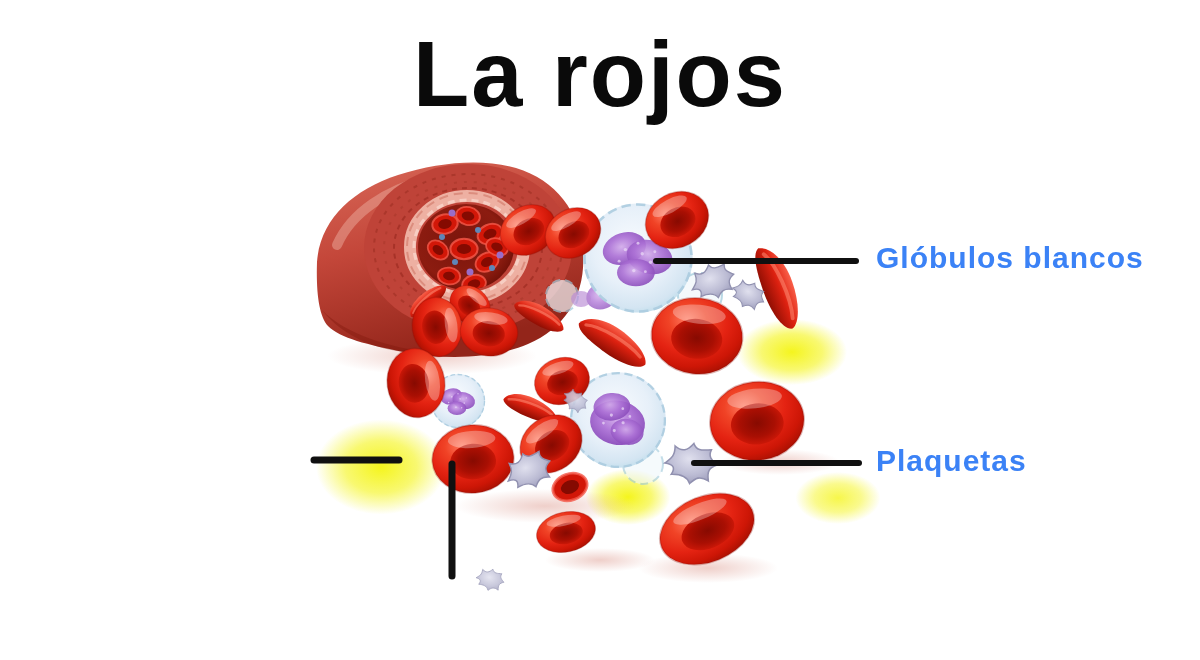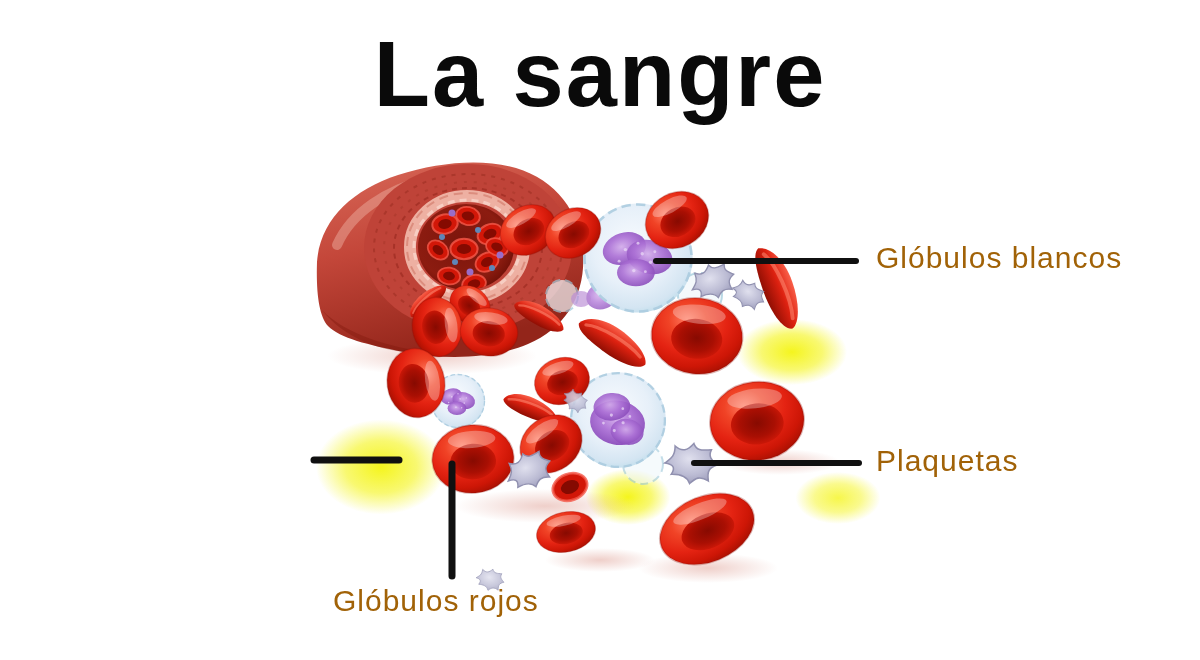--- a/index.html
+++ b/index.html
@@ -1,21 +1,21 @@
 <!DOCTYPE html>
 <html><head>
 <meta charset="utf-8">
 <style>
   html,body{margin:0;padding:0;background:#ffffff;}
   .stage{position:relative;width:1200px;height:660px;background:#ffffff;overflow:hidden;
          font-family:"Liberation Sans",sans-serif;}
   .title{position:absolute;top:28px;left:0;width:100%;text-align:center;
          font-size:92px;line-height:1;font-weight:bold;letter-spacing:2px;color:#0a0a0a;}
   .callout{position:absolute;font-size:30px;line-height:1;letter-spacing:1px;
-           color:#a16207;white-space:nowrap;}
+           color:#3b82f6;white-space:nowrap;font-weight:bold;}
   #lbl-blancos{left:876px;top:243px;}
   #lbl-plasma{left:193px;top:446px;}
   #lbl-plaquetas{left:876px;top:446px;text-align:right;}
   #lbl-rojos{left:333px;top:586px;}
   svg.art{position:absolute;left:0;top:0;}
 </style>
 </head>
 <body>
 
 <div class="stage">
@@ -232,18 +232,17 @@
     </g>
 
     <g stroke="#101010" stroke-linecap="round">
       <line x1="656" y1="261" x2="856" y2="261" stroke-width="6"></line>
       <line x1="314" y1="460" x2="399" y2="460" stroke-width="7"></line>
       <line x1="694" y1="463" x2="859" y2="463" stroke-width="6"></line>
       <line x1="452" y1="464" x2="452" y2="576" stroke-width="7"></line>
     </g>
   </svg>
 
-  <div class="title">La sangre</div>
+  <div class="title">La rojos</div>
   <div class="callout" id="lbl-blancos">Glóbulos blancos</div>
   <div class="callout" id="lbl-plaquetas">Plaquetas</div>
-  <div class="callout" id="lbl-rojos">Glóbulos rojos</div>
 
 </div>
 
 </body></html>

